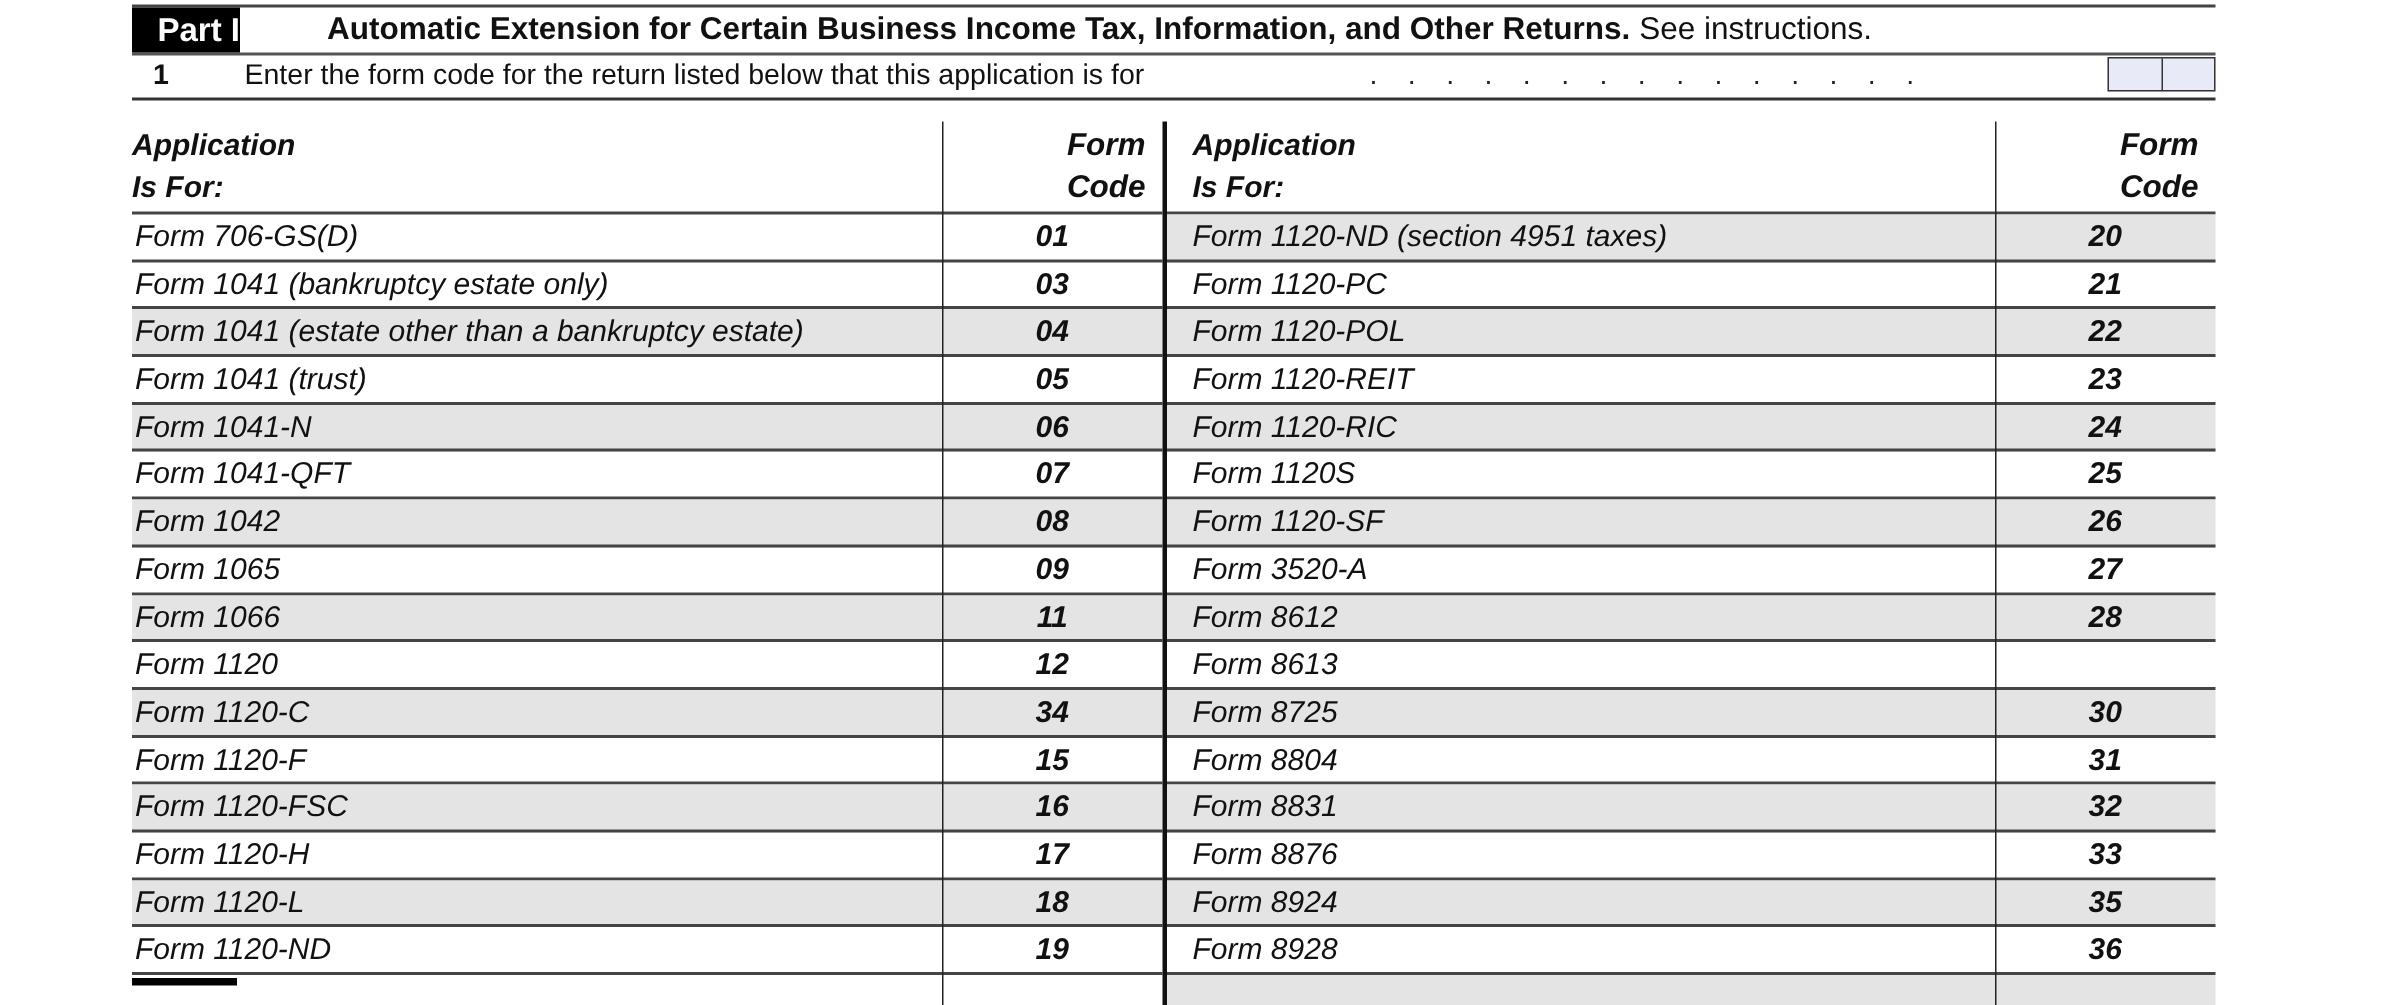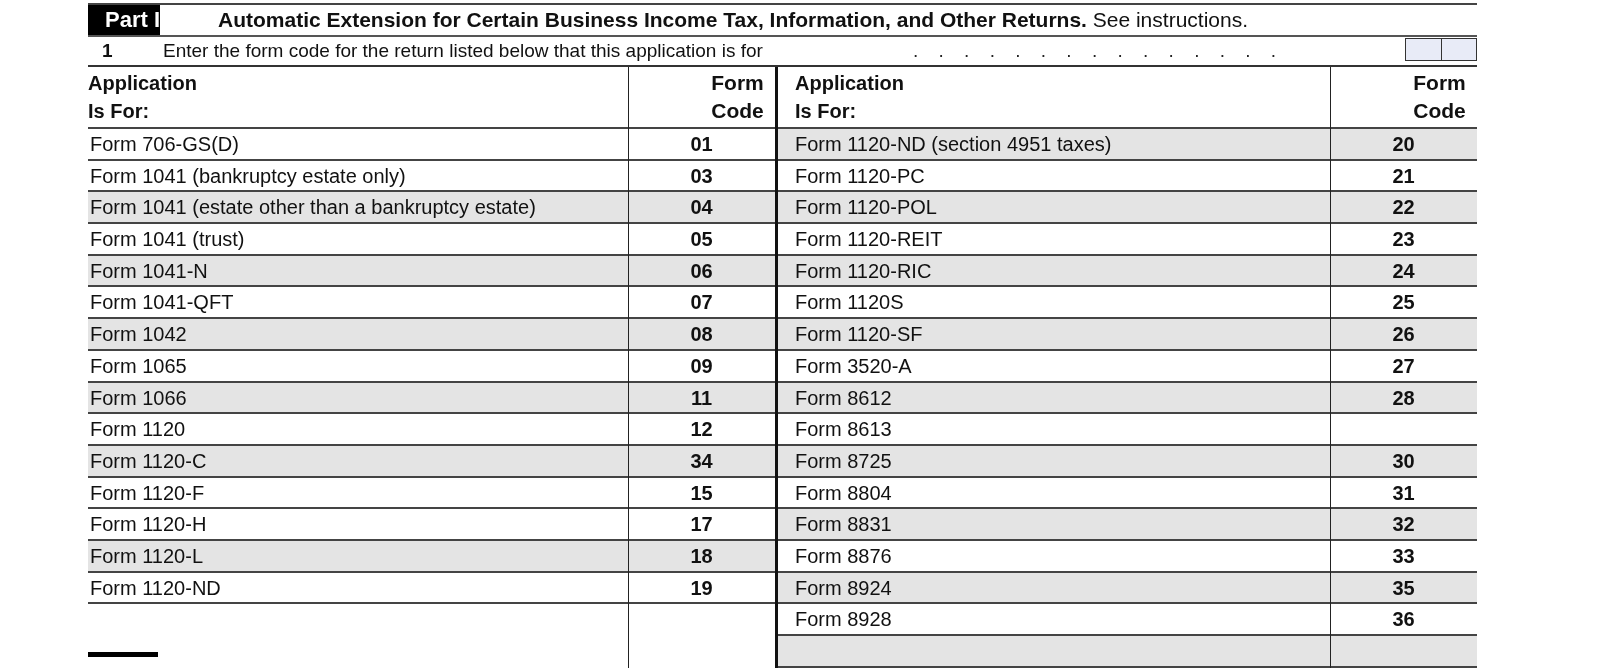--- a/index.html
+++ b/index.html
@@ -18,21 +18,21 @@
              border-bottom: 2px solid #333; }
     .line-num { position: absolute; left: 14px; top: 0; line-height: 28px; font-size: 19px; font-weight: bold; }
     .line-text { position: absolute; left: 75px; top: 0; line-height: 28px; font-size: 19px; white-space: nowrap; }
     .leader { position: absolute; left: 825px; top: 0; line-height: 28px; font-size: 19px;
               letter-spacing: 0; white-space: nowrap; color: #222; word-spacing: 15px; }
     .code-box { position: absolute; left: 1317px; top: 1px; width: 72px; height: 23px;
                 border: 1px solid #333; background: #e8ebf7; box-sizing: border-box; display: flex; }
     .code-box .cell { flex: 1; height: 100%; }
     .code-box .cell + .cell { border-left: 1px solid #333; }
     .table-wrap { position: absolute; left: 0; top: 67px; width: 1389px; }
-    .col { position: absolute; top: 0; }
+    .col { position: absolute; top: 14px; font-style: italic; }
     .col-left { left: 0; width: 687px; }
     .col-right { left: 687px; width: 702px; border-left: 3px solid #111; box-sizing: border-box; }
     .hdr { height: 60px; border-bottom: 2px solid #444; position: relative; }
     .hdr .app { position: absolute; left: 0; top: 2px; font-weight: bold; font-size: 20px; line-height: 28px; }
     .col-right .hdr .app { left: 17px; }
     .hdr .code { position: absolute; top: 2px; font-weight: bold; font-size: 21px; line-height: 28px; text-align: center; margin-left: 36px; }
     .col-left .hdr .code { left: 540px; width: 147px; }
     .col-right .hdr .code { left: 552px; width: 147px; }
     .vline { position: absolute; top: 0; width: 1px; background: #222; }
     .col-left .vline { left: 540px; }
@@ -121,20 +121,24 @@
             <div class="code">12</div>
           </div>
           <div class="row shade">
             <div class="app">Form 1120-C</div>
             <div class="code">34</div>
           </div>
           <div class="row">
             <div class="app">Form 1120-F</div>
             <div class="code">15</div>
           </div>
+          <div class="row shade">
+            <div class="app">Form 1120-FSC</div>
+            <div class="code">16</div>
+          </div>
           <div class="row">
             <div class="app">Form 1120-H</div>
             <div class="code">17</div>
           </div>
           <div class="row shade">
             <div class="app">Form 1120-L</div>
             <div class="code">18</div>
           </div>
           <div class="row">
             <div class="app">Form 1120-ND</div>

